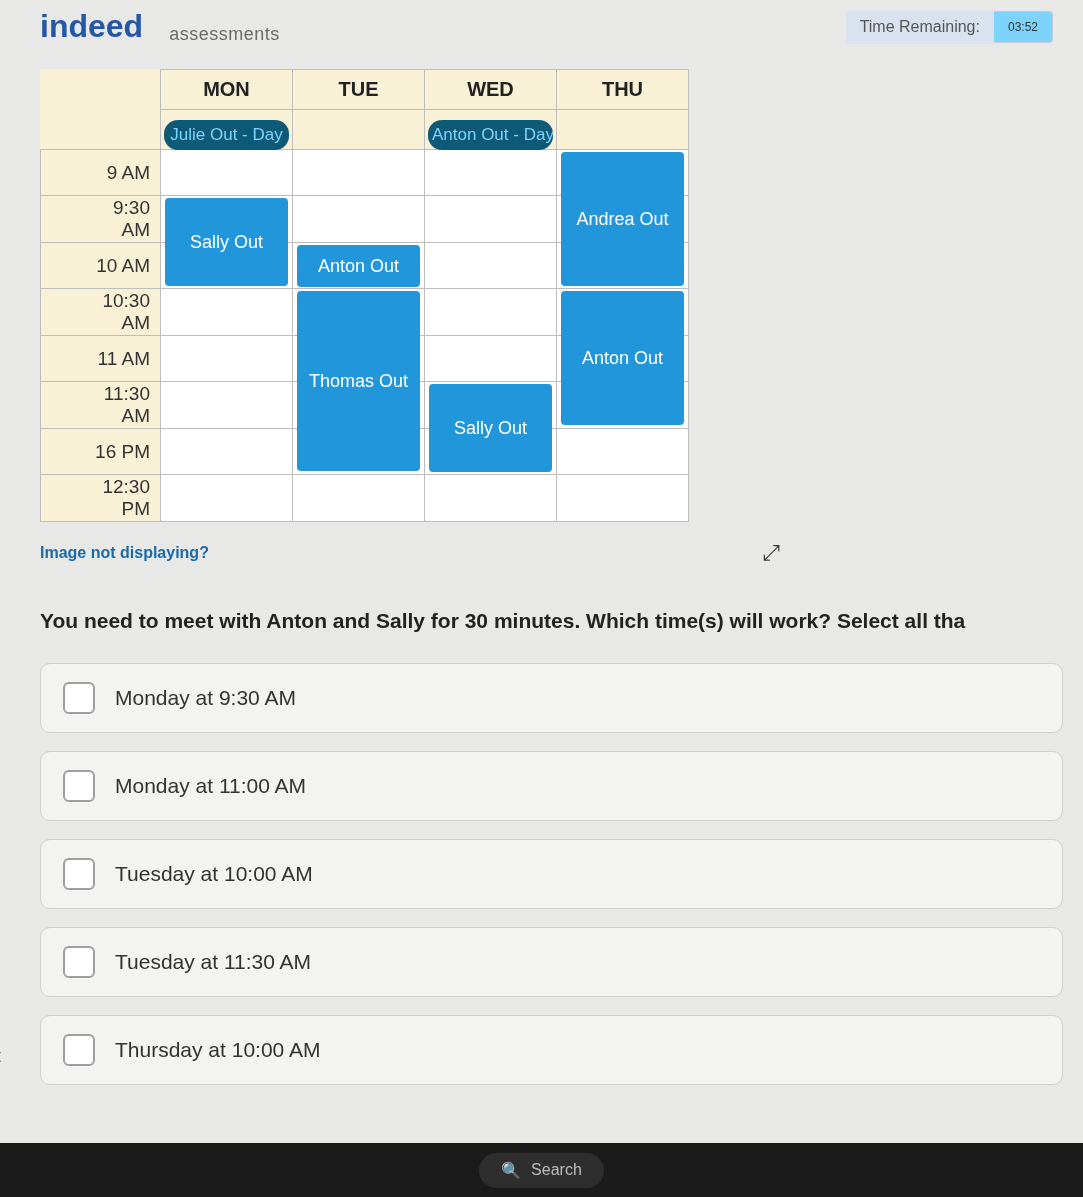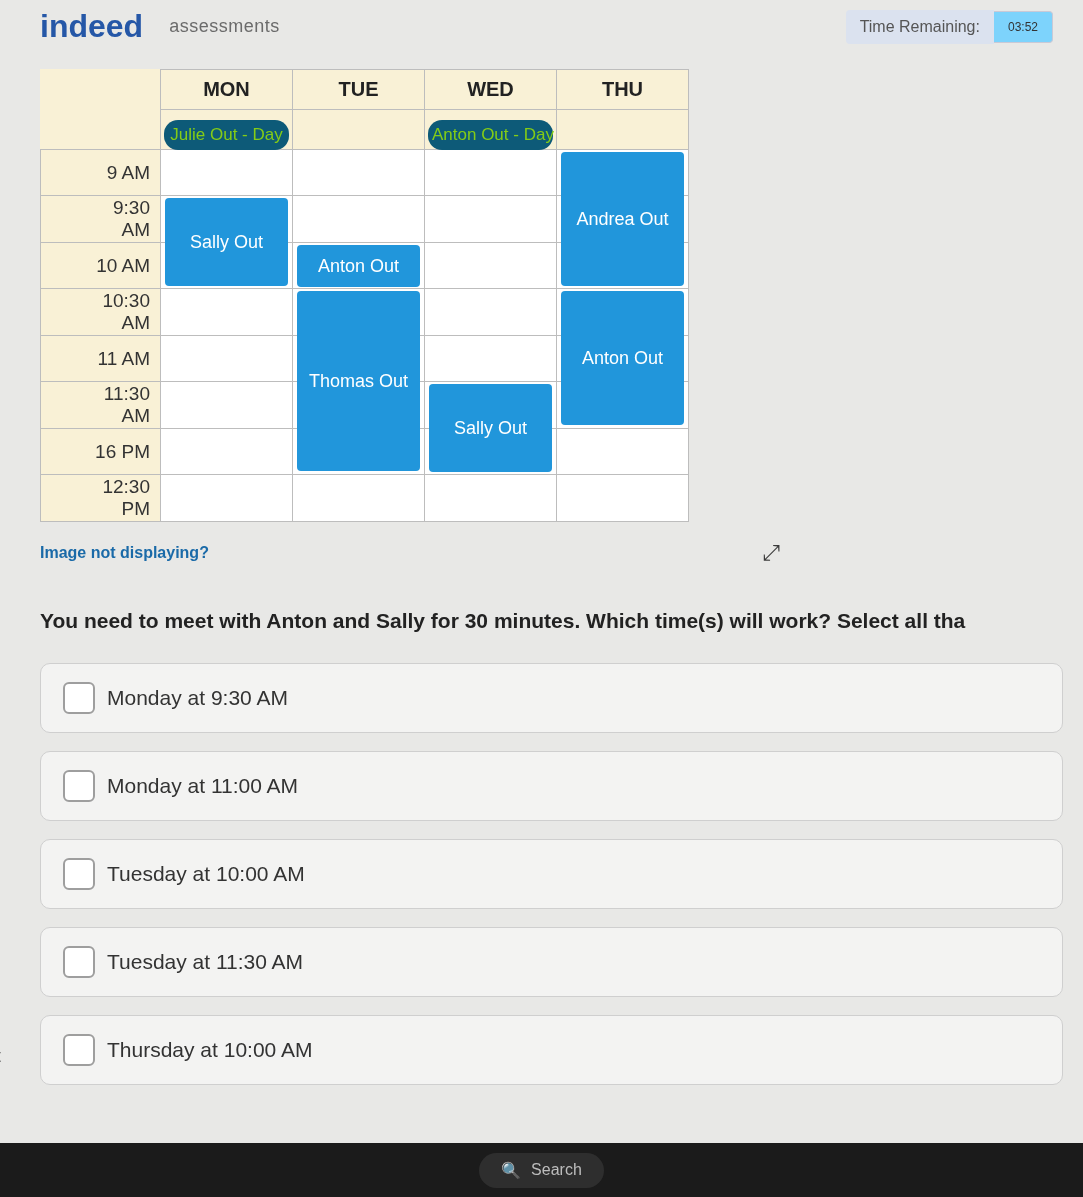--- a/index.html
+++ b/index.html
@@ -18,21 +18,21 @@
   .page{
     background:var(--page);
     min-height:1197px;
     width:1083px;
     padding:8px 20px 40px 40px;
     box-sizing:border-box;
     position:relative;
   }
   
   .hdr{display:flex;align-items:center;justify-content:space-between;padding:0 10px 6px 0;}
-  .brand{font-weight:700;font-size:32px;color:#2557a7;display:flex;align-items:center;gap:6px;}
+  .brand{font-weight:700;font-size:32px;color:#2557a7;display:flex;align-items:flex-end;gap:6px;}
   .brand .sub{font-size:18px;color:#6b6b6b;font-weight:400;letter-spacing:.5px;margin-left:20px;}
   .timer{display:flex;align-items:center;}
   .timer .lbl{background:var(--timer-bg);color:#555;padding:8px 14px;font-size:16px;border-radius:4px 0 0 4px;}
   .timer .val{background:#7dd3fc;color:#333;padding:8px 14px;font-size:12px;font-weight:400;border-radius:0 4px 4px 0;border:1px solid #c9c9d6;border-left:none;}
 
   
   .sched-wrap{margin-top:18px;}
   .sched{border-collapse:collapse;}
   .sched th,.sched td{border:1px solid var(--grid);box-sizing:border-box;}
   .sched thead th{
@@ -45,21 +45,21 @@
   .sched td{background:#fff;width:132px;height:46px;position:relative;padding:0;}
   .sched thead th.corner{background:var(--cream);width:120px;border-left:1px solid var(--cream);border-top:1px solid var(--cream);}
 
   
   .allday{
     position:relative;
     height:30px;
   }
   .allday .chip{
     position:absolute;bottom:-1px;left:3px;right:3px;
-    background:var(--teal-dark);color:#84cc16;font-size:17px;text-align:center;
+    background:var(--teal-dark);color:#7dd3fc;font-size:17px;text-align:center;
     padding:5px 4px;border-radius:14px;font-weight:400;white-space:nowrap;
   }
 
   
   .event{
     position:absolute;left:4px;right:4px;
     background:var(--blue);color:#fff;display:flex;align-items:center;justify-content:center;
     font-size:18px;border-radius:4px;z-index:2;
   }
 
@@ -68,21 +68,21 @@
 
   .below{margin-top:18px;display:flex;align-items:center;justify-content:space-between;max-width:740px;}
   .img-link{color:var(--link);font-size:16px;font-weight:600;cursor:pointer;}
   .expand{font-size:22px;color:#3a3a3a;cursor:pointer;user-select:none;}
 
   .question{margin-top:40px;font-size:21px;font-weight:700;line-height:1.4;color:#222;}
 
   .options{margin-top:28px;display:flex;flex-direction:column;gap:18px;}
   .option{
     border:1px solid var(--option-border);border-radius:10px;background:#f3f3f2;
-    padding:18px 22px;display:flex;align-items:center;gap:12px;cursor:pointer;
+    padding:18px 22px;display:flex;align-items:center;gap:20px;cursor:pointer;
   }
   .chk{
     width:28px;height:28px;border:2px solid #9e9e9e;border-radius:6px;background:#fff;flex:0 0 auto;
   }
   .option-label{font-size:21px;color:#333;}
 
   .footer-txt{position:absolute;left:-4px;bottom:130px;color:#777;font-size:18px;}
 
   .taskbar{
     position:absolute;bottom:0;left:0;right:0;height:54px;background:#1b1b1b;

